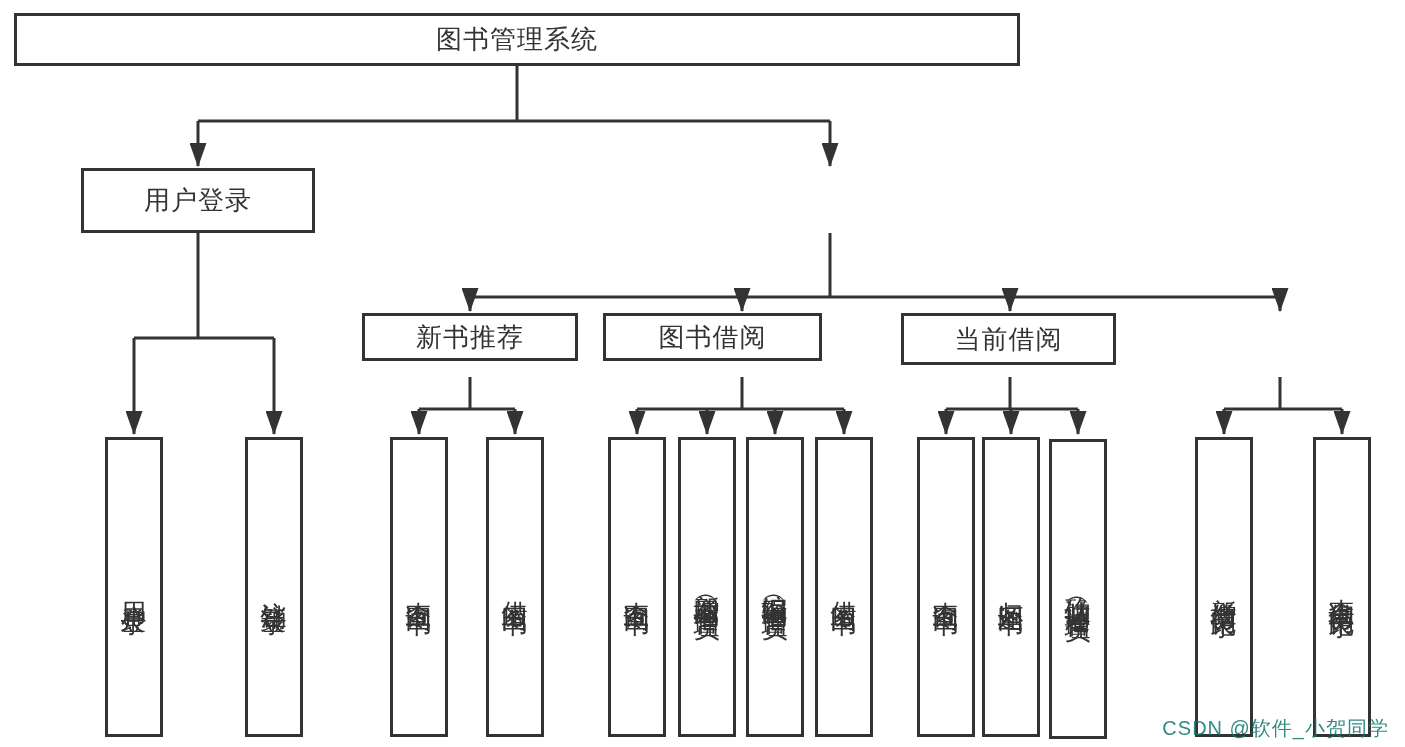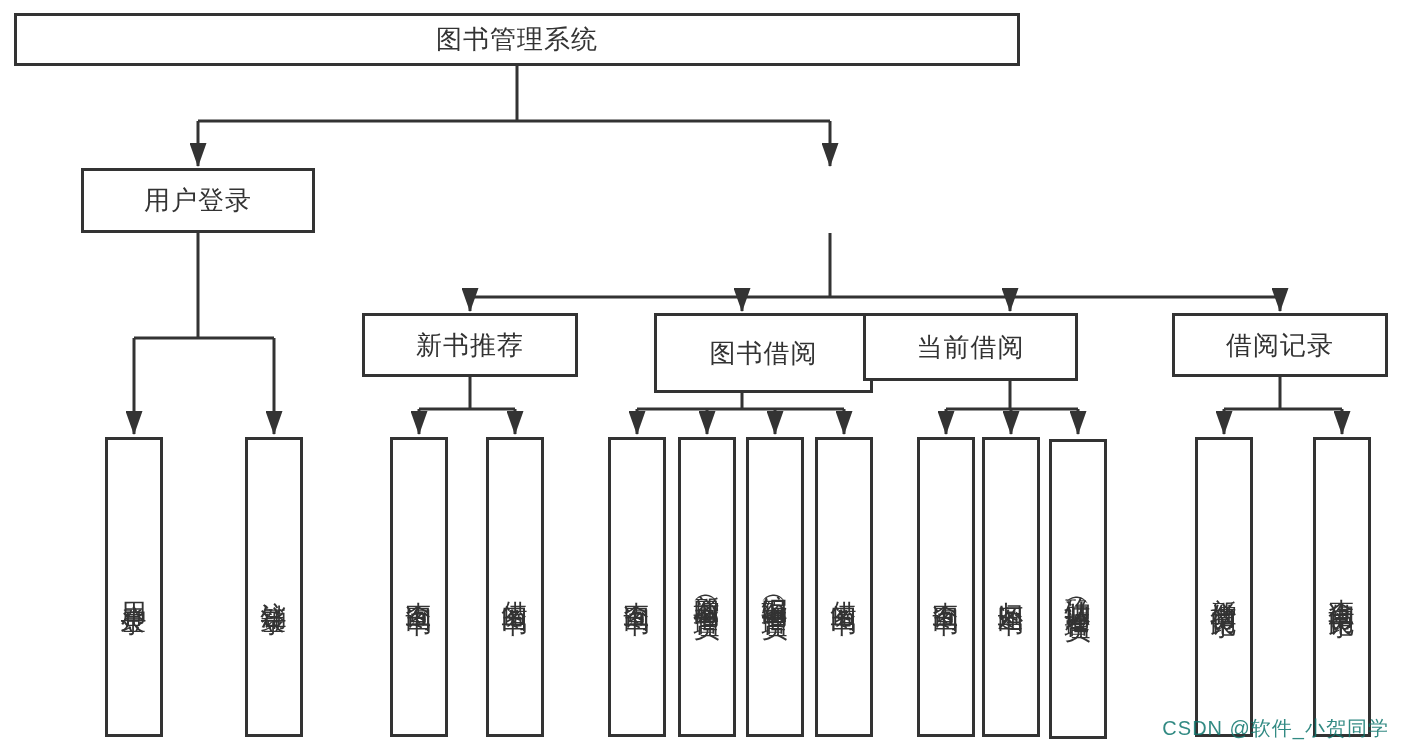--- a/index.html
+++ b/index.html
@@ -68,24 +68,23 @@
     <line class="arrow" x1="1078" y1="409" x2="1078" y2="434"></line>
 
     <line class="arrow" x1="1224" y1="409" x2="1224" y2="434"></line>
     <line class="arrow" x1="1342" y1="409" x2="1342" y2="434"></line>
   </svg>
 
   <div class="node" style="left:14px;top:13px;width:1006px;height:53px;">图书管理系统</div>
 
   <div class="node" style="left:81px;top:168px;width:234px;height:65px;">用户登录</div>
 
-  <div class="node" style="left:362px;top:313px;width:216px;height:64px;">新书推荐</div>
-  <div class="node" style="left:654px;top:313px;width:219px;height:80px;">图书借阅</div>
-  <div class="node" style="left:863px;top:313px;width:215px;height:68px;">当前借阅</div>
-  <div class="node" style="left:1172px;top:313px;width:216px;height:64px;">借阅记录</div>
+  <div class="node" style="left:362px;top:313px;width:216px;height:48px;">新书推荐</div>
+  <div class="node" style="left:603px;top:313px;width:219px;height:48px;">图书借阅</div>
+  <div class="node" style="left:901px;top:313px;width:215px;height:52px;">当前借阅</div>
 
   <div class="node vnode" style="left:105px;top:437px;width:58px;height:300px;">用户登录</div>
   <div class="node vnode" style="left:245px;top:437px;width:58px;height:300px;">注销登录</div>
 
   <div class="node vnode" style="left:390px;top:437px;width:58px;height:300px;">查询图书</div>
   <div class="node vnode" style="left:486px;top:437px;width:58px;height:300px;">借阅图书</div>
 
   <div class="node vnode" style="left:608px;top:437px;width:58px;height:300px;">查询图书</div>
   <div class="node vnode" style="left:678px;top:437px;width:58px;height:300px;">新增图书（管理员）</div>
   <div class="node vnode" style="left:746px;top:437px;width:58px;height:300px;">编辑图书（管理员）</div>

